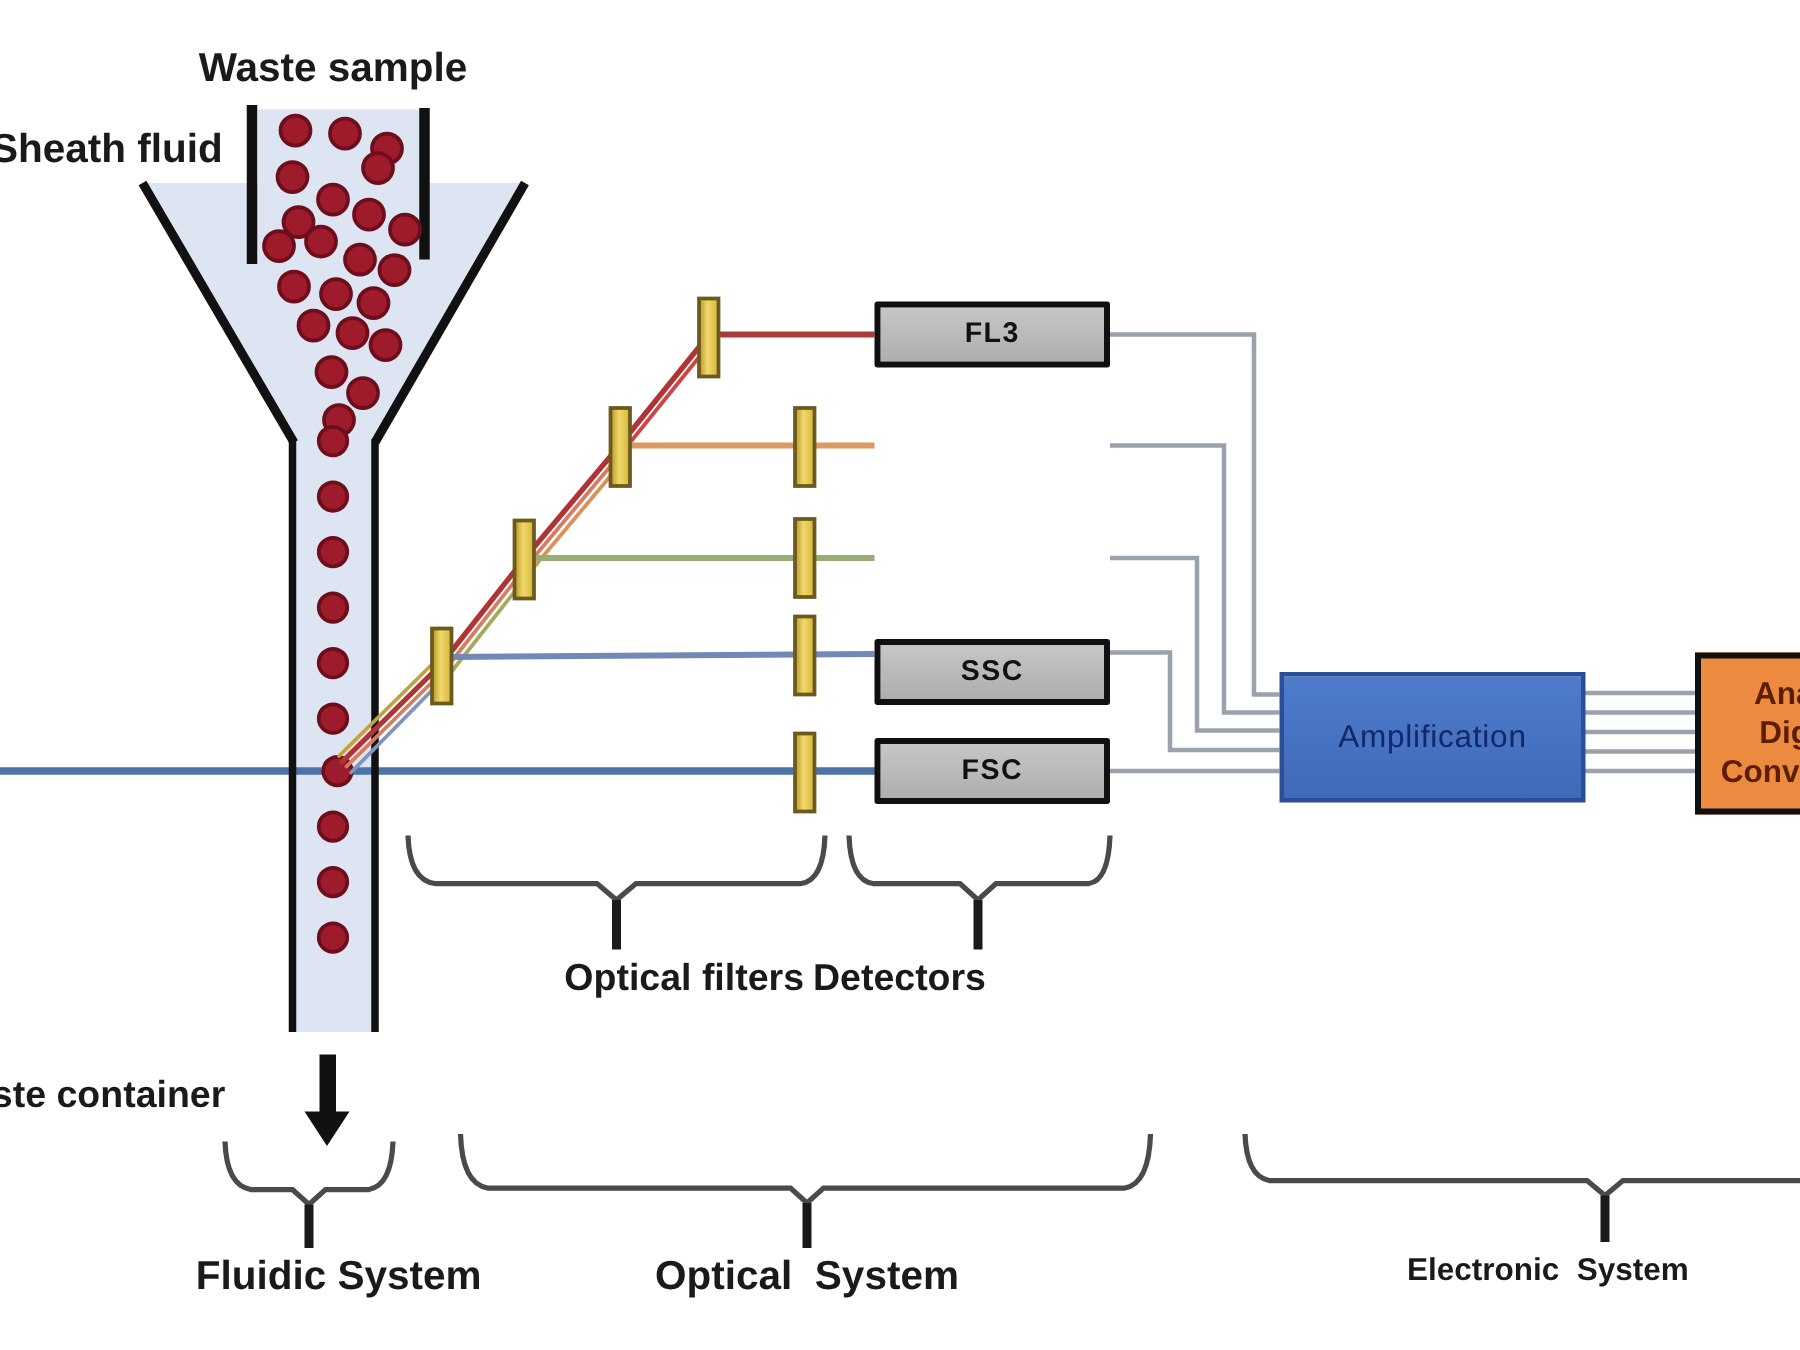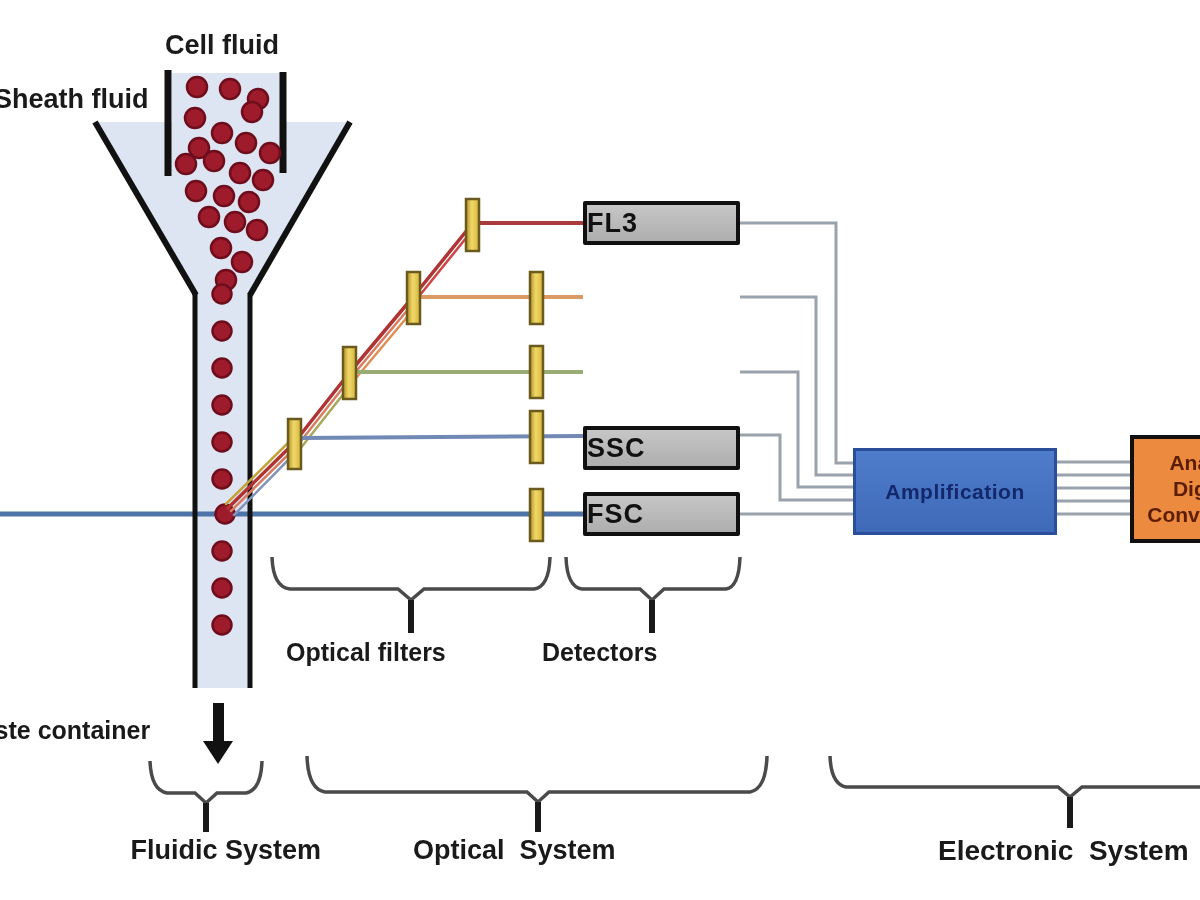--- a/index.html
+++ b/index.html
@@ -7,29 +7,29 @@
     position:relative;width:1200px;height:900px;overflow:hidden;background:#ffffff;
     font-family:"Liberation Sans", sans-serif;
   }
   .lbl{
     position:absolute;font-weight:bold;color:#1a1a1a;white-space:pre;line-height:1.05;
   }
   .det-box{
     position:absolute;left:583px;width:149px;height:36px;
     background:linear-gradient(#c6c6c6,#aeaeae);
     border:4px solid #101010;border-radius:2px;
-    display:flex;align-items:center;justify-content:flex-start;
-    font-weight:bold;font-size:27px;color:#111;letter-spacing:1px;
+    display:flex;align-items:center;justify-content:center;
+    font-weight:bold;font-size:19px;color:#111;letter-spacing:1px;
   }
   .amp-box{
     position:absolute;left:853px;top:448px;width:198px;height:81px;
     background:linear-gradient(#4f7ccb,#3e6ab8);
     border:3px solid #2a4e9a;
     display:flex;align-items:center;justify-content:center;
-    font-weight:bold;font-size:21px;color:#12286b;letter-spacing:.5px;
+    font-weight:normal;font-size:21px;color:#12286b;letter-spacing:.5px;
   }
   .adc-box{
     position:absolute;left:1130px;top:435px;width:142px;height:100px;
     background:#ec8a3f;border:4px solid #101010;
     display:flex;flex-direction:column;align-items:center;justify-content:center;
     font-weight:bold;font-size:21px;color:#5c1d00;line-height:1.25;
   }
   svg{position:absolute;left:0;top:0;}
 </style>
 </head>
@@ -175,22 +175,22 @@
 
   <div class="amp-box">
     <span>Amplification</span>
   </div>
   <div class="adc-box">
     <span>Analog</span>
     <span>Digital</span>
     <span>Conversion</span>
   </div>
 
-  <div class="lbl" style="left:112px;top:31px;width:220px;text-align:center;font-size:27px">Cell fluid</div>
+  <div class="lbl" style="left:112px;top:31px;width:220px;text-align:center;font-size:27px">Waste sample</div>
   <div class="lbl" style="left:-6px;top:85px;font-size:27px">Sheath fluid</div>
   <div class="lbl" style="left:-42px;top:717px;font-size:25px">Waste container</div>
-  <div class="lbl" style="left:286px;top:639px;width:250px;text-align:left;font-size:25px">Optical filters</div>
+  <div class="lbl" style="left:286px;top:639px;width:250px;text-align:right;font-size:25px">Optical filters</div>
   <div class="lbl" style="left:542px;top:639px;width:220px;text-align:left;font-size:25px">Detectors</div>
   <div class="lbl" style="left:71px;top:836px;width:250px;text-align:right;font-size:27px">Fluidic System</div>
-  <div class="lbl" style="left:413px;top:836px;width:250px;font-size:27px">Optical  System</div>
-  <div class="lbl" style="left:938px;top:836px;font-size:28px">Electronic  System</div>
+  <div class="lbl" style="left:413px;top:836px;width:250px;text-align:center;font-size:27px">Optical  System</div>
+  <div class="lbl" style="left:938px;top:836px;font-size:21px">Electronic  System</div>
 
 </div>
 
 </body></html>

